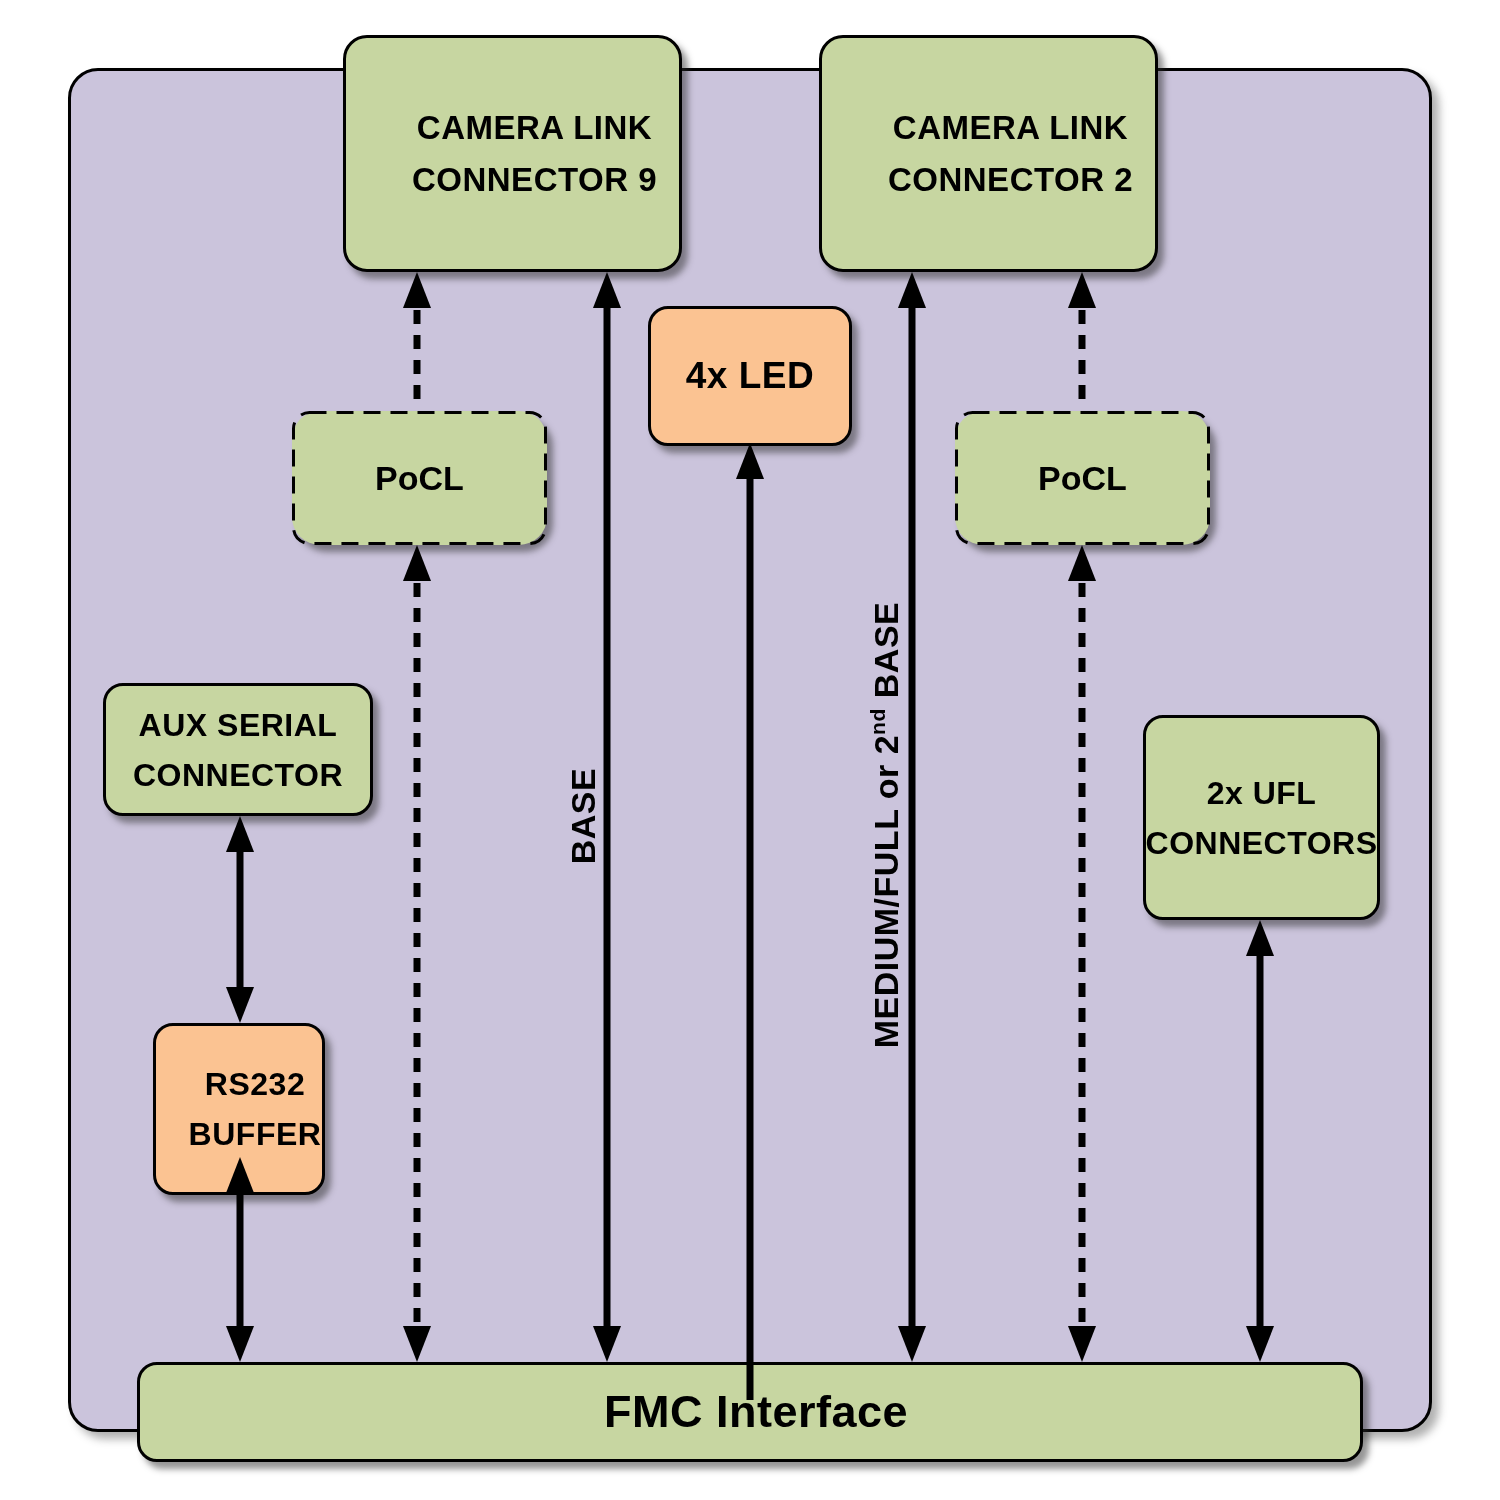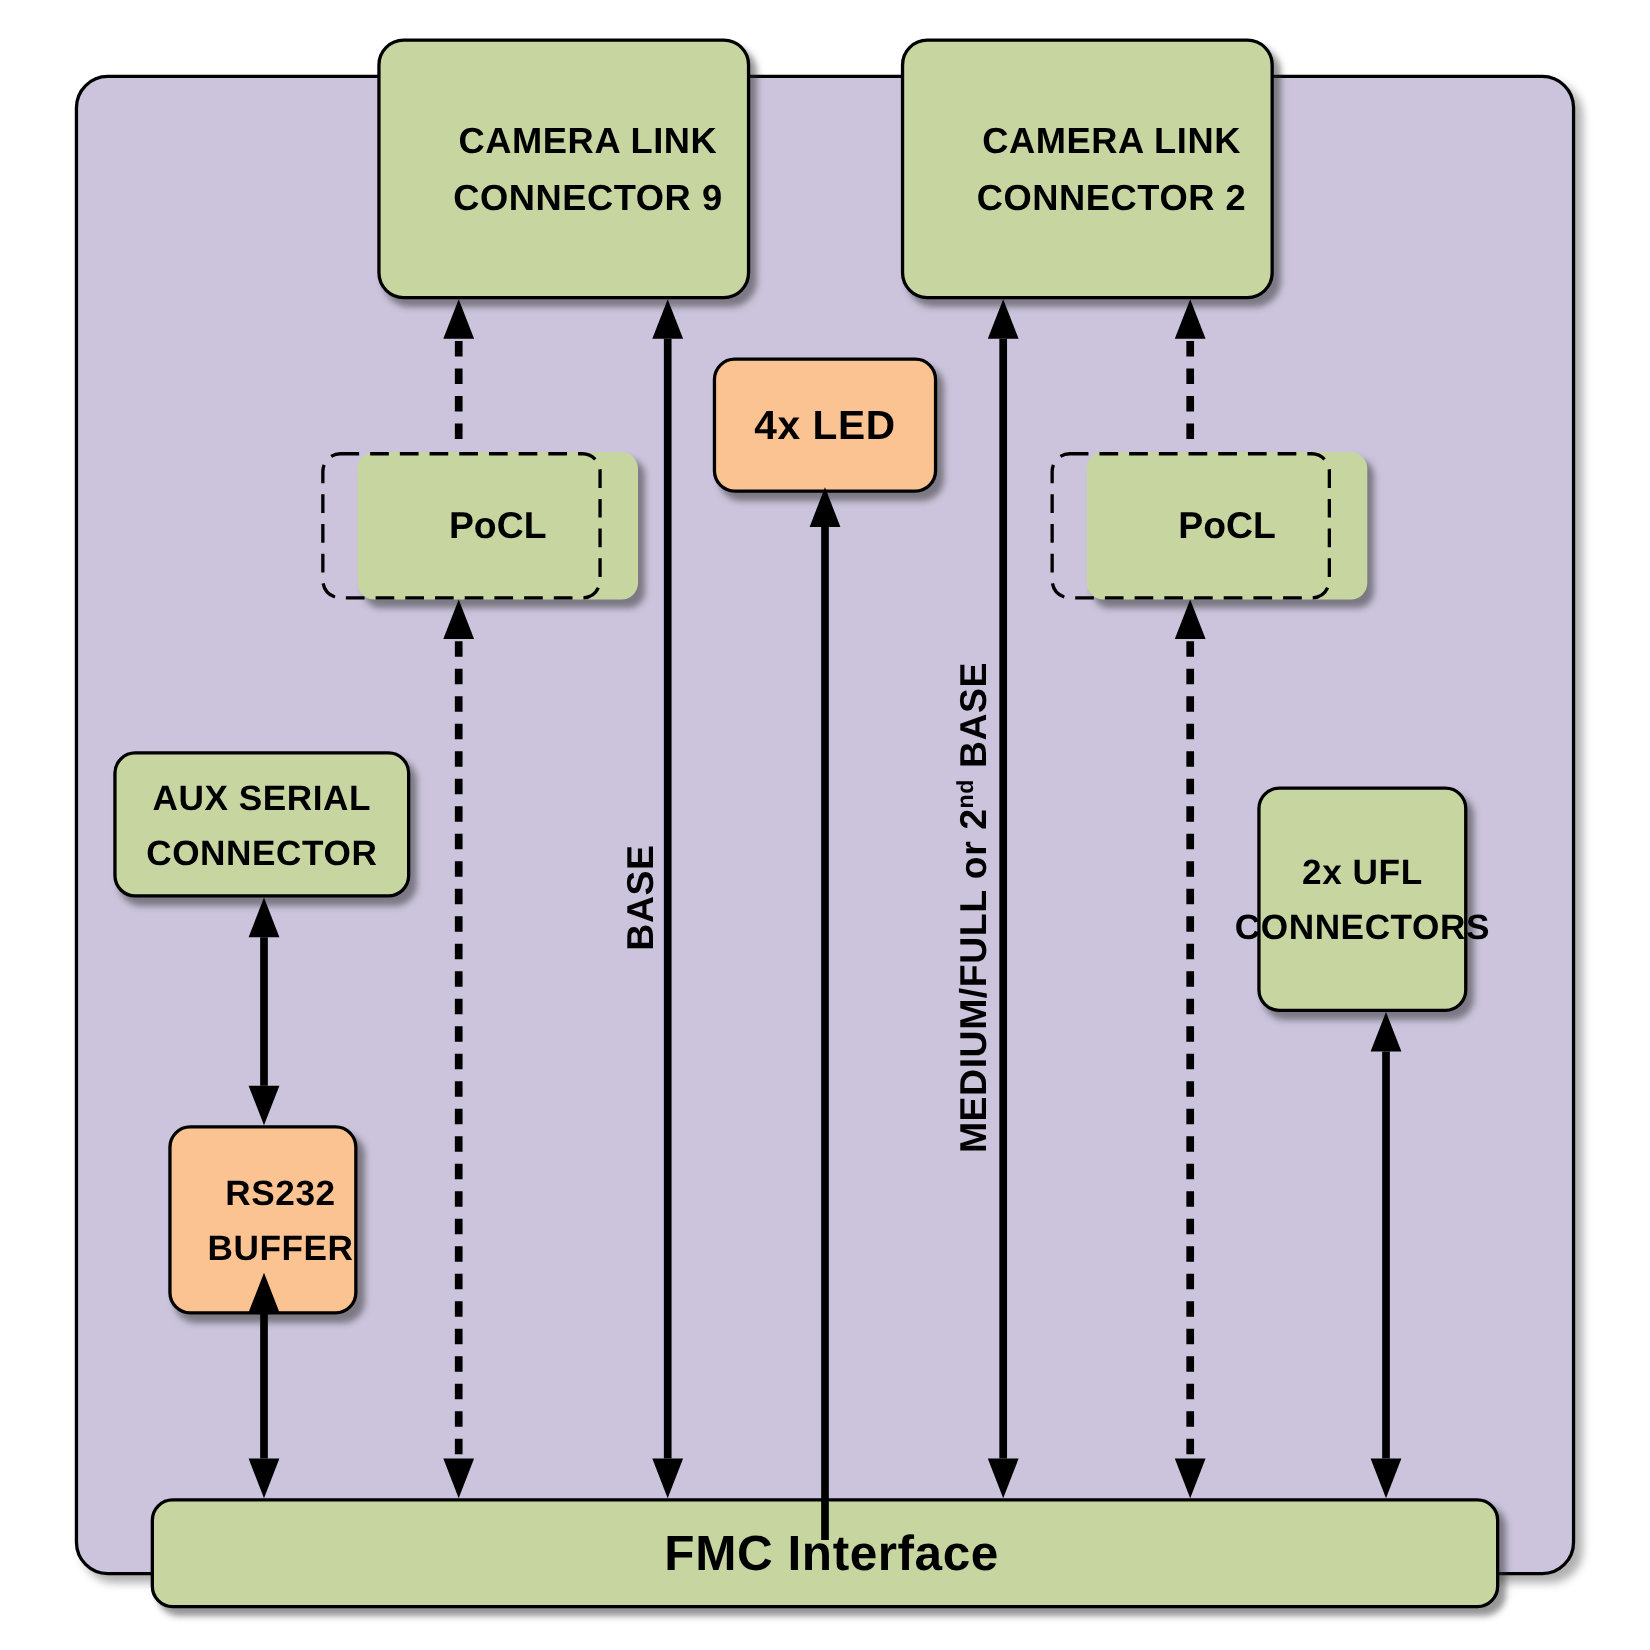--- a/index.html
+++ b/index.html
@@ -16,21 +16,21 @@
   .box{
     position:absolute;box-sizing:border-box;
     border:3px solid var(--line-black,#000);border-radius:20px;
     display:flex;flex-direction:column;align-items:center;justify-content:center;
     text-align:center;
     box-shadow:6px 7px 6px rgba(45,45,45,0.50);
     z-index:2;
   }
   .green{background:var(--box-green,#C7D6A1);}
   .orange{background:var(--box-orange,#FBC392);}
-  .noborder{border:none;border-radius:15px;margin-left:33px;}
+  .noborder{border:none;border-radius:28px;}
   .bl{white-space:nowrap;}
   .t-clc{font-size:33px;line-height:52px;letter-spacing:0.5px;padding-left:44px;}
   .t-sm{font-size:32px;line-height:50px;letter-spacing:0.5px;justify-content:center;}
   .t-pocl{font-size:34px;}
   .t-led{font-size:37px;letter-spacing:0.5px;}
   .t-fmc{font-size:45px;letter-spacing:0.5px;}
   .vlabel{
     position:absolute;z-index:1;font-size:34px;letter-spacing:0.5px;white-space:nowrap;
     transform:translate(-50%,-50%) rotate(-90deg);
   }
@@ -54,21 +54,21 @@
   <div class="box green t-clc" style="left:343px;top:35px;width:339px;height:237px;border-radius:24px;">
     <div class="bl">CAMERA LINK</div>
     <div class="bl">CONNECTOR 9</div>
   </div>
 
   <div class="box green t-clc" style="left:819px;top:35px;width:339px;height:237px;border-radius:24px;">
     <div class="bl">CAMERA LINK</div>
     <div class="bl">CONNECTOR 2</div>
   </div>
 
-  <div class="box orange t-led" style="left:648px;top:325px;width:204px;height:123px;">
+  <div class="box orange t-led" style="left:648px;top:306px;width:204px;height:140px;">
     <div class="bl">4x LED</div>
   </div>
 
   <div class="box green noborder t-pocl" style="left:292px;top:411px;width:255px;height:134px;">
     <div class="bl">PoCL</div>
   </div>
 
   <div class="box green noborder t-pocl" style="left:955px;top:411px;width:255px;height:134px;">
     <div class="bl">PoCL</div>
   </div>
@@ -76,21 +76,21 @@
   <div class="box green t-sm" style="left:103px;top:683px;width:270px;height:133px;">
     <div class="bl">AUX SERIAL</div>
     <div class="bl">CONNECTOR</div>
   </div>
 
   <div class="box orange t-sm" style="left:153px;top:1023px;width:172px;height:172px;padding-left:32px;">
     <div class="bl">RS232</div>
     <div class="bl">BUFFER</div>
   </div>
 
-  <div class="box green t-sm" style="left:1143px;top:715px;width:191px;height:205px;">
+  <div class="box green t-sm" style="left:1143px;top:715px;width:237px;height:205px;">
     <div class="bl">2x UFL</div>
     <div class="bl">CONNECTORS</div>
   </div>
 
   <div class="box green t-fmc" style="left:137px;top:1362px;width:1226px;height:100px;padding-left:12px;">
     <div class="bl">FMC Interface</div>
   </div>
 
   <svg id="arrows" width="1500" height="1500" viewBox="0 0 1500 1500">
     <g stroke="#000" stroke-width="7" fill="none">

